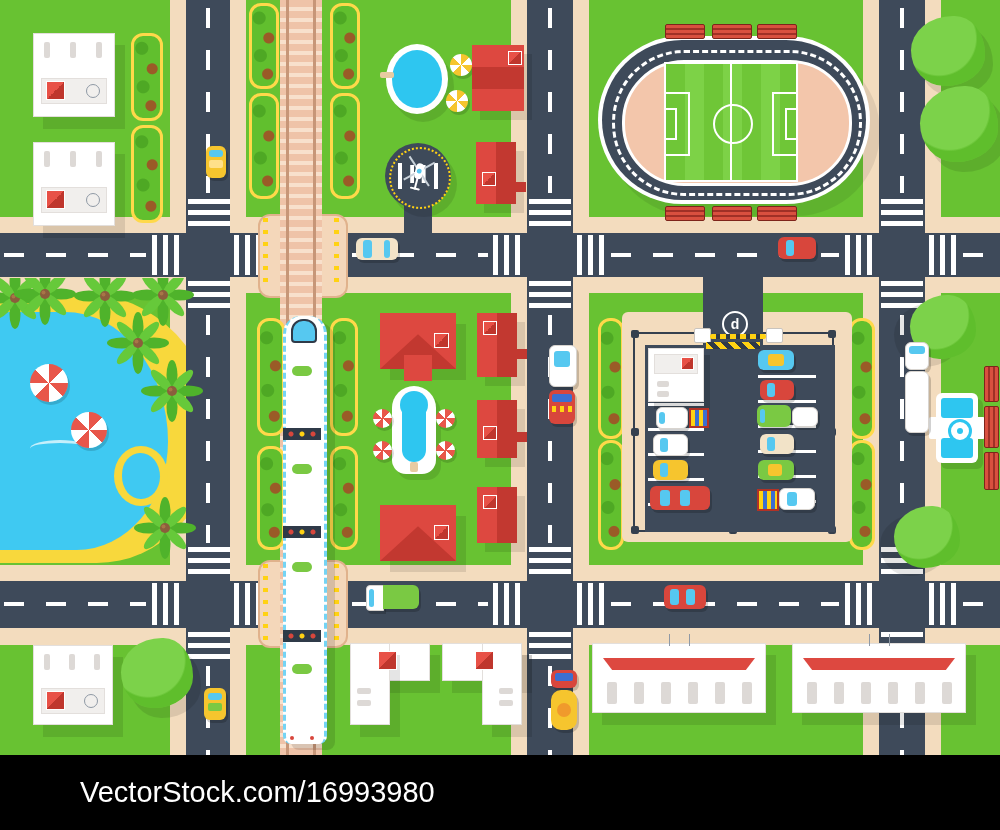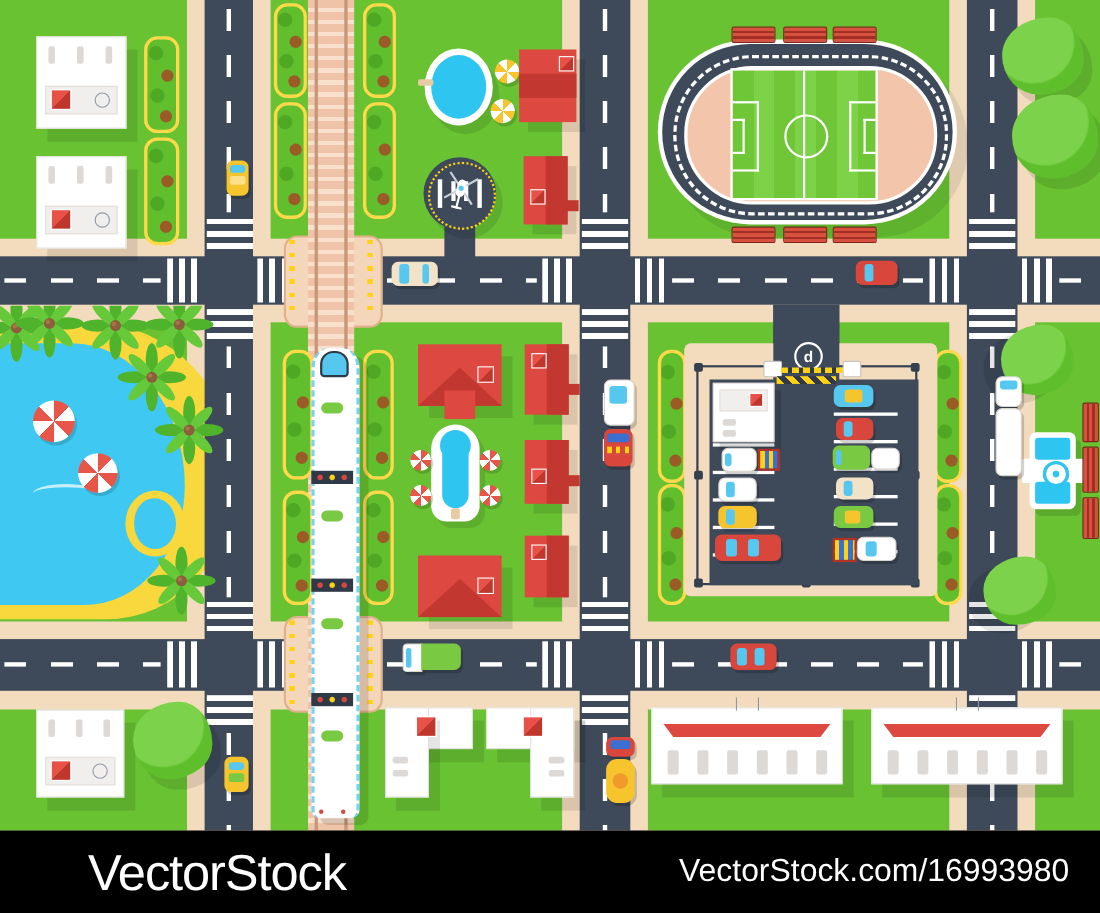--- a/index.html
+++ b/index.html
@@ -455,17 +455,16 @@
   <div class="a car" style="left:204px;top:688px;width:22px;height:32px;background:#F6C52E">
       <div class="ws" style="left:4px;top:5px;width:14px;height:7px"></div>
       <div class="a" style="left:4px;top:15px;width:14px;height:8px;background:#7AC943;border-radius:2px"></div>
     </div>
   <div class="a car" style="left:905px;top:342px;width:22px;height:26px;background:#fff;border:1px solid #D8D4CF">
       <div class="ws" style="left:3px;top:3px;width:16px;height:8px"></div>
     </div>
   <div class="a car" style="left:905px;top:371px;width:22px;height:60px;background:#fff;border:1px solid #D8D4CF"></div>
 
   <div class="a watermark" style="left:0;top:755px;width:1000px;height:75px;display:flex;align-items:center;justify-content:space-between;padding:0 28px 0 80px;box-sizing:border-box">
-    <span class="wm-left">VectorStock</span>
     <span class="wm-right">VectorStock.com/16993980</span>
   </div>
 
 </div>
 
 </body></html>

